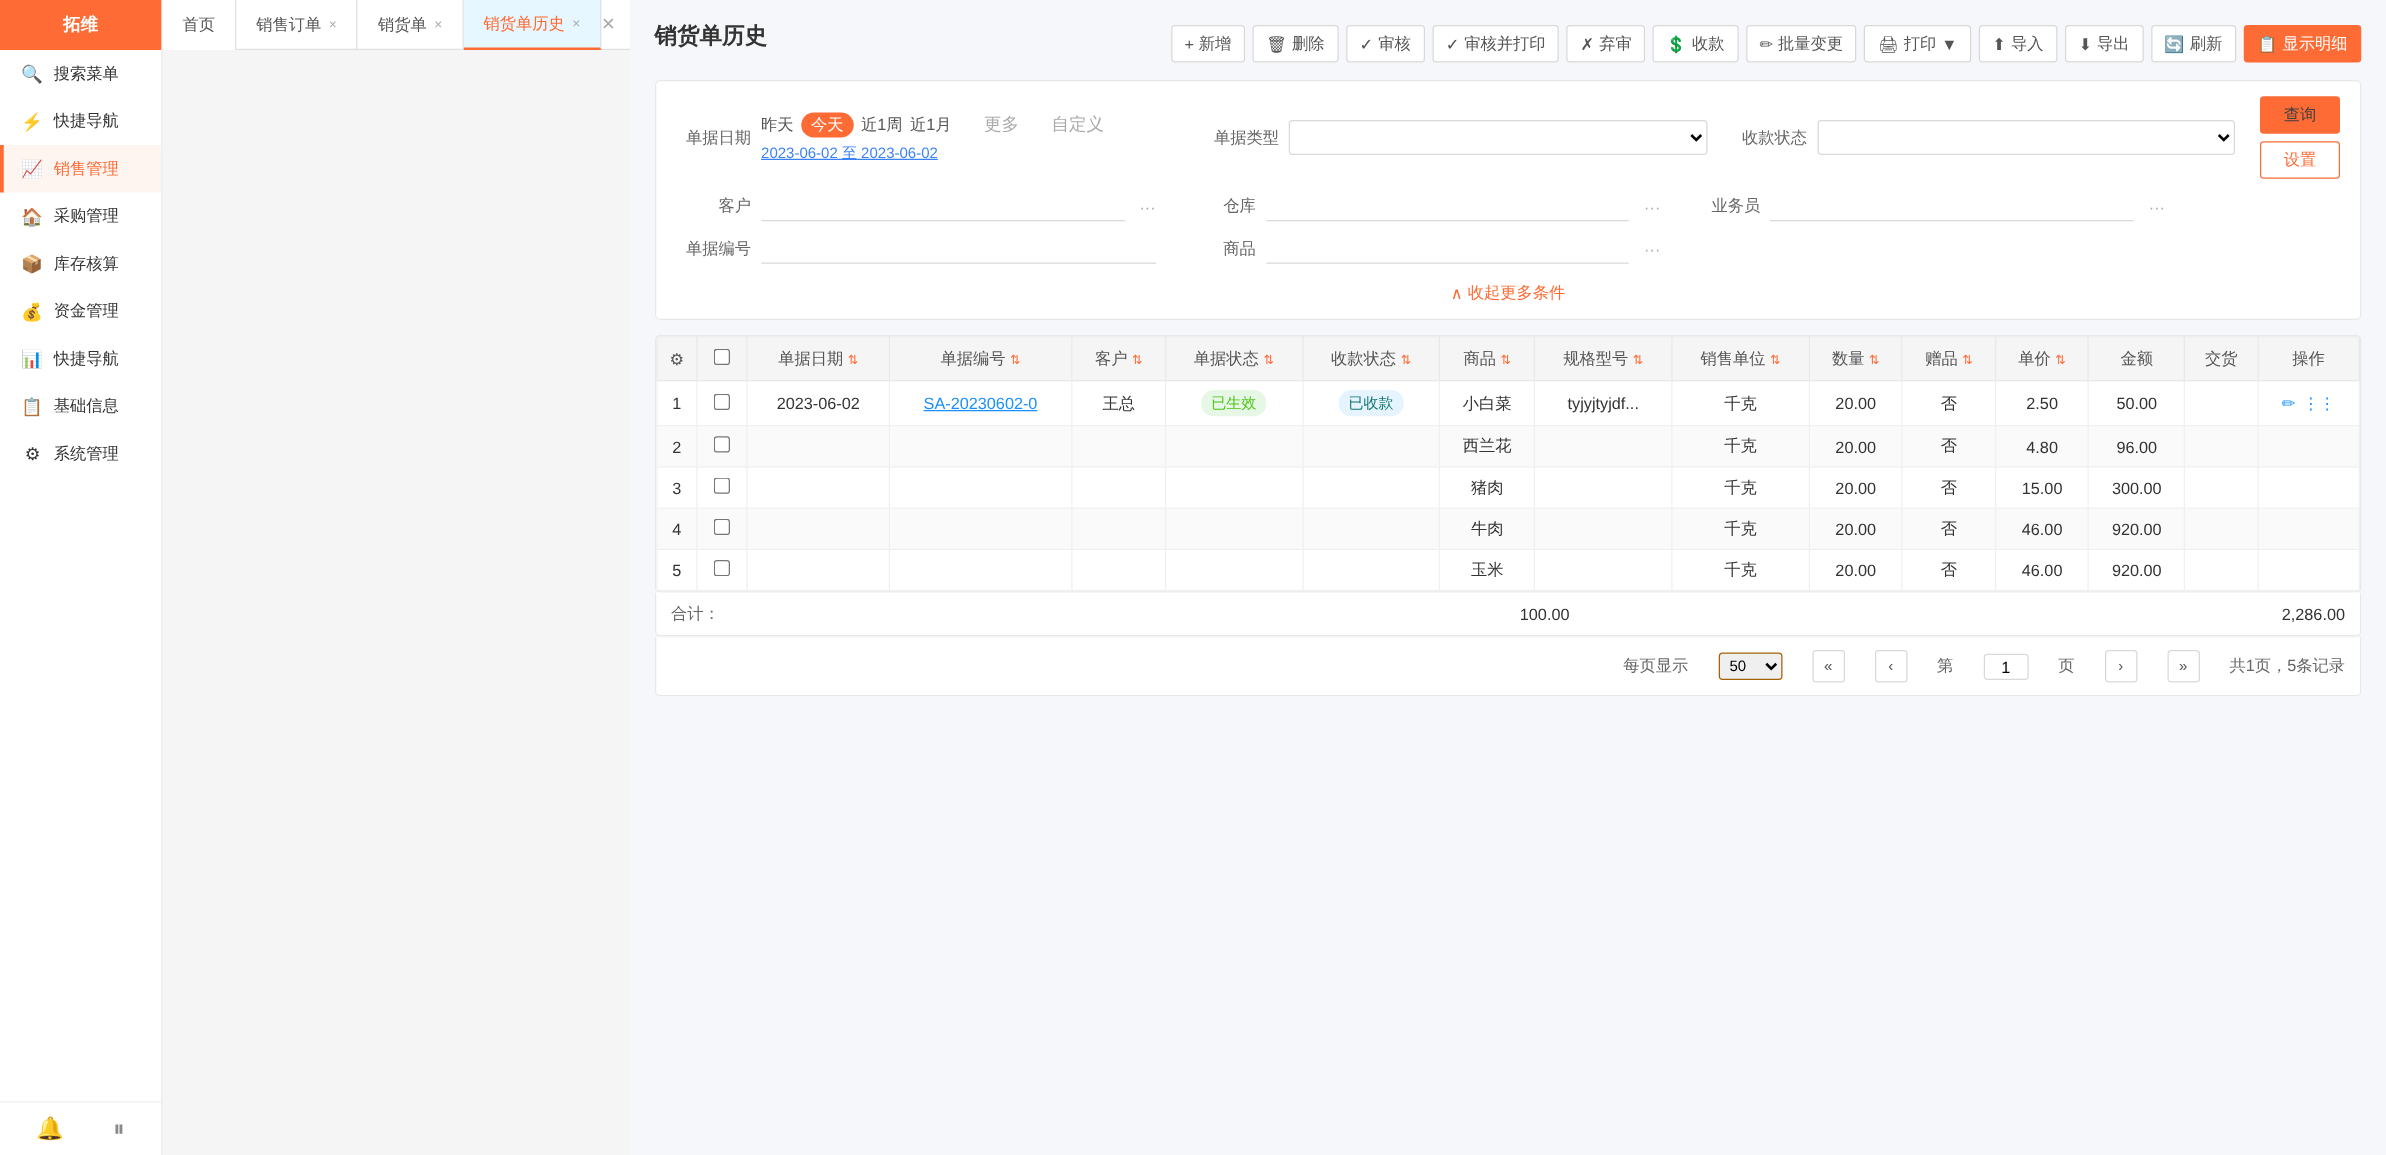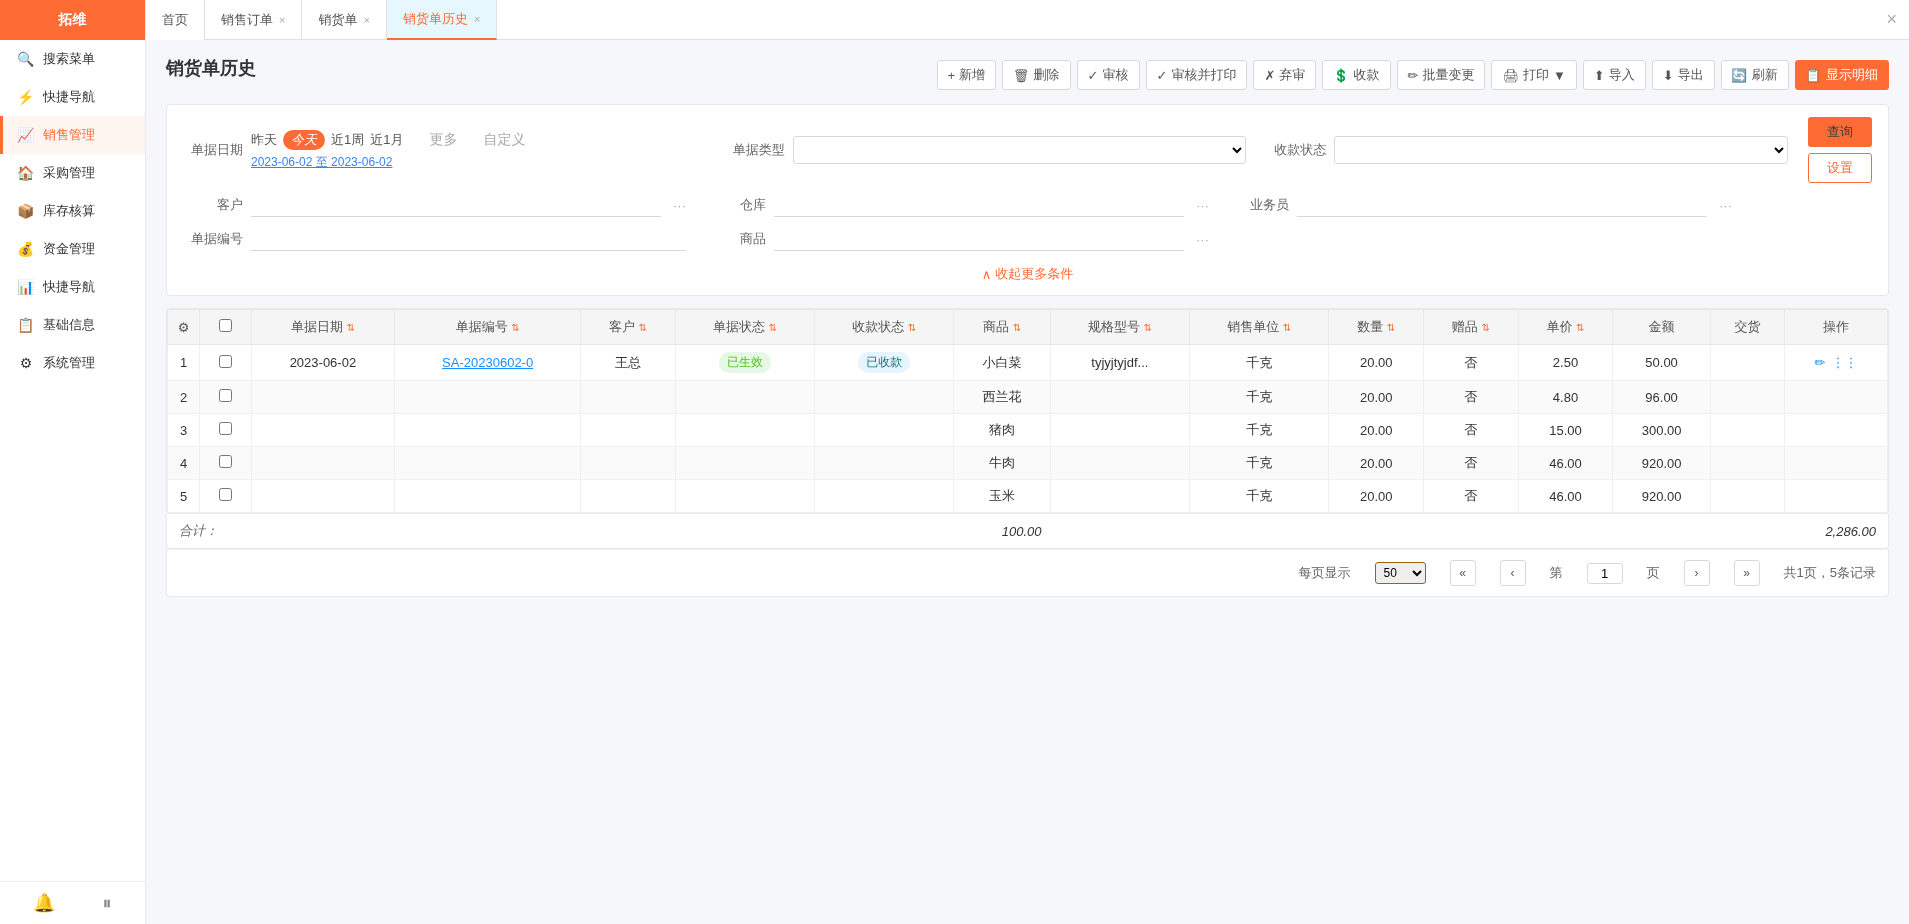--- a/index.html
+++ b/index.html
@@ -1,20 +1,20 @@
 <!DOCTYPE html>
 <html><head>
   <meta charset="utf-8">
   <style>
     * { box-sizing: border-box; margin: 0; padding: 0; font-family: "Microsoft YaHei", "PingFang SC", sans-serif; font-size: 13px; }
     body { display: flex; height: 924px; overflow: hidden; background: #f5f5f5; }
 
     
     .sidebar {
-      width: 146px;
+      width: 130px;
       background: #fff;
       border-right: 1px solid #e8e8e8;
       display: flex;
       flex-direction: column;
       flex-shrink: 0;
     }
     .sidebar-logo {
       height: 40px;
       background: #ff6b35;
       display: flex;
@@ -39,21 +39,21 @@
       margin-top: auto;
       border-top: 1px solid #eee;
       display: flex;
       align-items: center;
       justify-content: space-around;
       padding: 10px;
     }
     .sidebar-bottom-btn { cursor: pointer; color: #888; font-size: 18px; }
 
     
-    .main { flex: 1; display: flex; flex-direction: column; overflow: hidden; }
+    .main { flex: 1; display: flex; flex-direction: row; overflow: hidden; }
 
     
     .tab-bar {
       height: 40px;
       background: #fff;
       border-bottom: 1px solid #e0e0e0;
       display: flex;
       align-items: center;
       padding: 0 0;
       flex-shrink: 0;
@@ -134,21 +134,21 @@
       border-radius: 3px;
       padding: 4px 6px;
       font-size: 13px;
       outline: none;
       background: #fff;
       cursor: pointer;
       height: 28px;
     }
     .date-shortcuts { display: flex; gap: 6px; align-items: center; margin-bottom: 4px; }
     .date-shortcut { cursor: pointer; color: #555; font-size: 13px; }
-    .date-shortcut.active { color: #fff; background: #ff6b35; border-radius: 10px; padding: 1px 8px; font-style: italic; }
+    .date-shortcut.active { color: #fff; background: #ff6b35; border-radius: 10px; padding: 1px 8px; }
     .date-range { color: #3b82f6; font-size: 12px; text-decoration: underline; }
     .more-link { color: #aaa; font-size: 14px; cursor: pointer; margin-left: 20px; }
     .filter-dots { color: #aaa; cursor: pointer; margin-left: 4px; }
 
     
     .collapse-btn {
       display: flex;
       align-items: center;
       justify-content: center;
       gap: 4px;
@@ -221,21 +221,20 @@
     
     .table-footer {
       background: #fff;
       border: 1px solid #e8e8e8;
       border-top: none;
       border-radius: 0 0 4px 4px;
       padding: 8px 12px;
       display: flex;
       align-items: center;
       gap: 20px;
-      font-style: italic;
     }
     .footer-label { color: #666; font-weight: 500; }
     .footer-total { color: #333; font-weight: 500; }
 
     
     .pagination {
       display: flex;
       align-items: center;
       justify-content: flex-end;
       gap: 24px;

